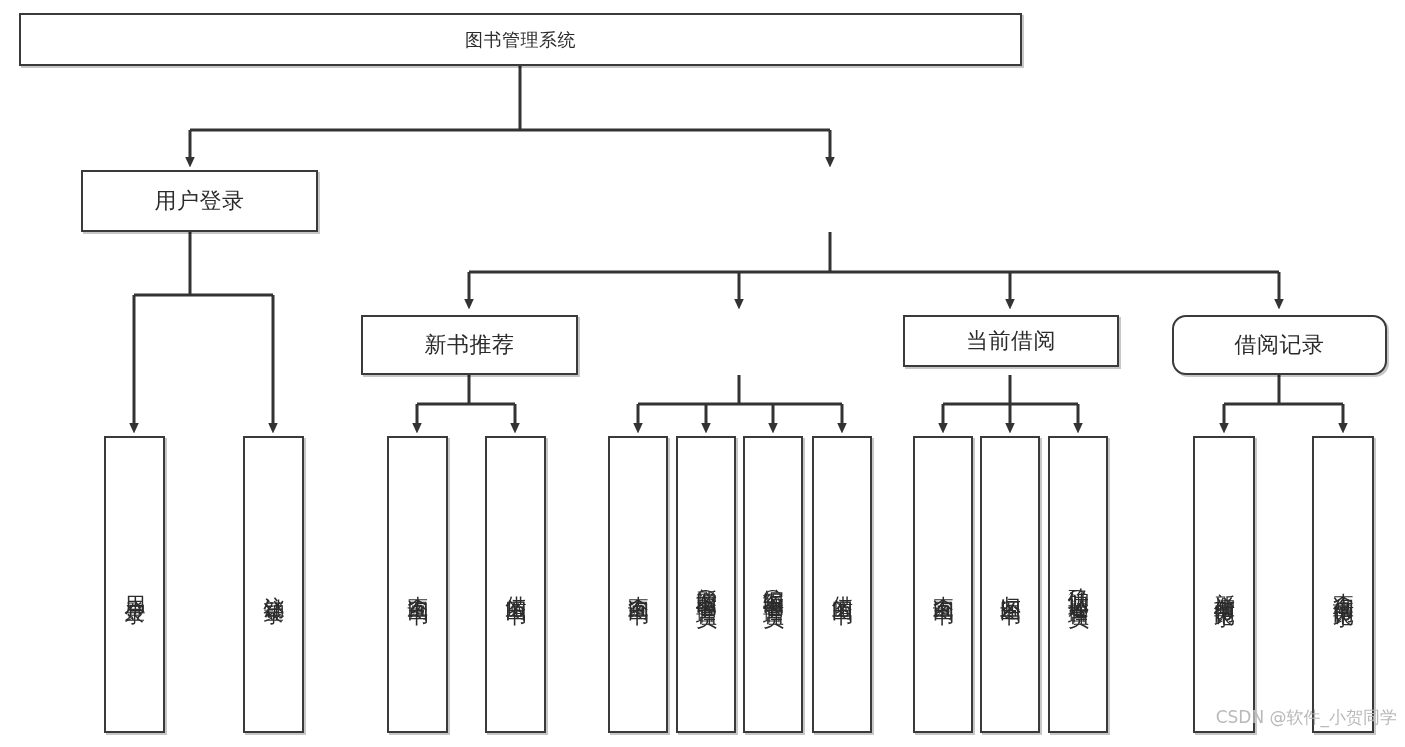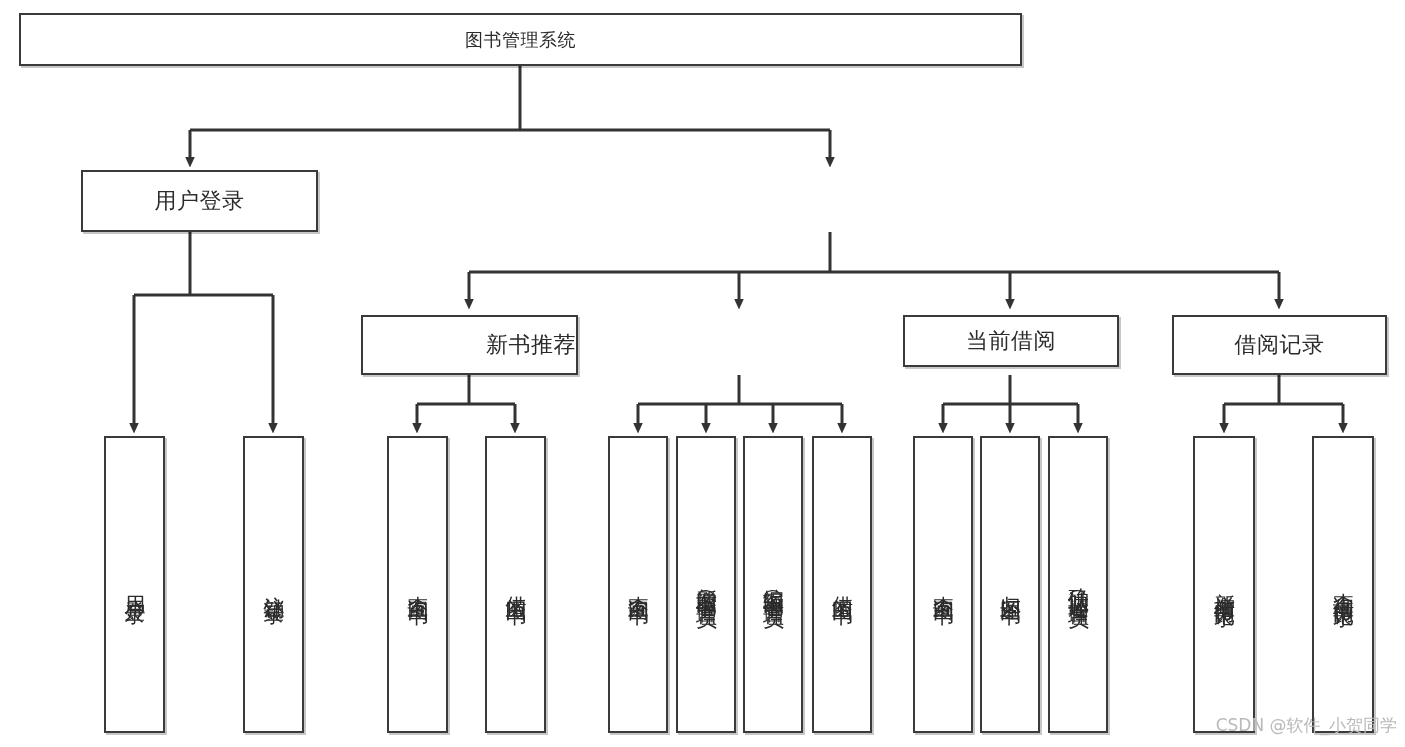--- a/index.html
+++ b/index.html
@@ -53,21 +53,21 @@
     text-orientation: upright;
     letter-spacing: 3px;
     white-space: nowrap;
   }
   #root-node .node-label {
     font-size: 18px;
   }
   #watermark {
     position: absolute;
     right: 8px;
-    bottom: 10px;
+    bottom: 18px;
     font-size: 17px;
     color: #b9b9b9;
     white-space: nowrap;
     font-family: "DejaVu Sans", "Liberation Sans", sans-serif;
   }
 </style>
 </head>
 <body>
 
 <div id="diagram-root">
@@ -123,27 +123,27 @@
   </svg>
 
   <div class="node horizontal" id="root-node" style="left:19px; top:13px; width:1003px; height:53px;">
     <span class="node-label">图书管理系统</span>
   </div>
 
   <div class="node horizontal" style="left:81px; top:170px; width:237px; height:62px;">
     <span class="node-label">用户登录</span>
   </div>
 
-  <div class="node horizontal" style="left:361px; top:315px; width:217px; height:60px;justify-content:flex-end;">
+  <div class="node horizontal" style="left:361px; top:315px; width:217px; height:60px;">
     <span class="node-label">新书推荐</span>
   </div>
   <div class="node horizontal" style="left:903px; top:315px; width:216px; height:52px;">
     <span class="node-label">当前借阅</span>
   </div>
-  <div class="node horizontal" style="left:1172px; top:315px; width:215px; height:60px;">
+  <div class="node horizontal" style="left:1172px; top:315px; width:215px; height:60px;border-radius:14px;">
     <span class="node-label">借阅记录</span>
   </div>
 
   <div class="node vertical" style="left:104px; top:436px; width:61px; height:297px;">
     <span class="node-label">用户登录</span>
   </div>
   <div class="node vertical" style="left:243px; top:436px; width:61px; height:297px;">
     <span class="node-label">注销登录</span>
   </div>
 

